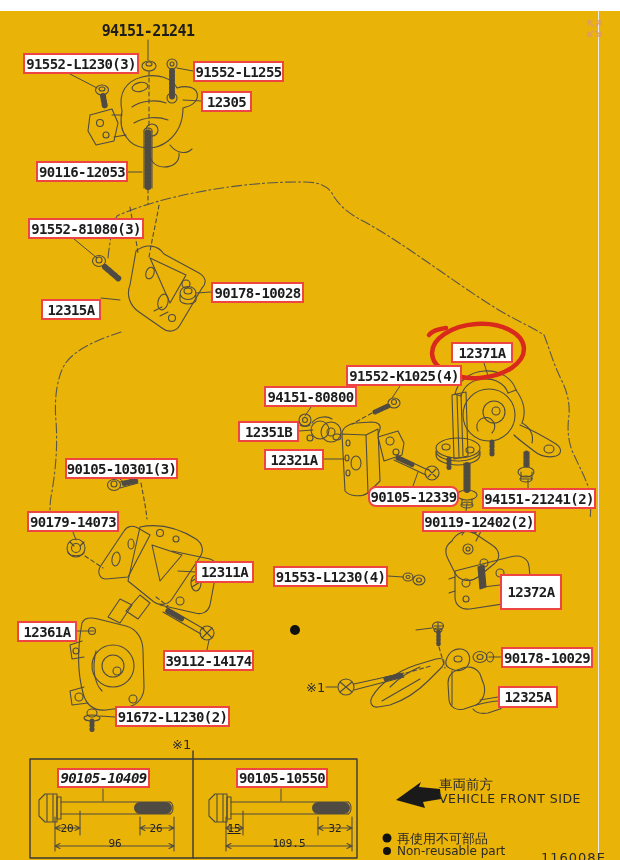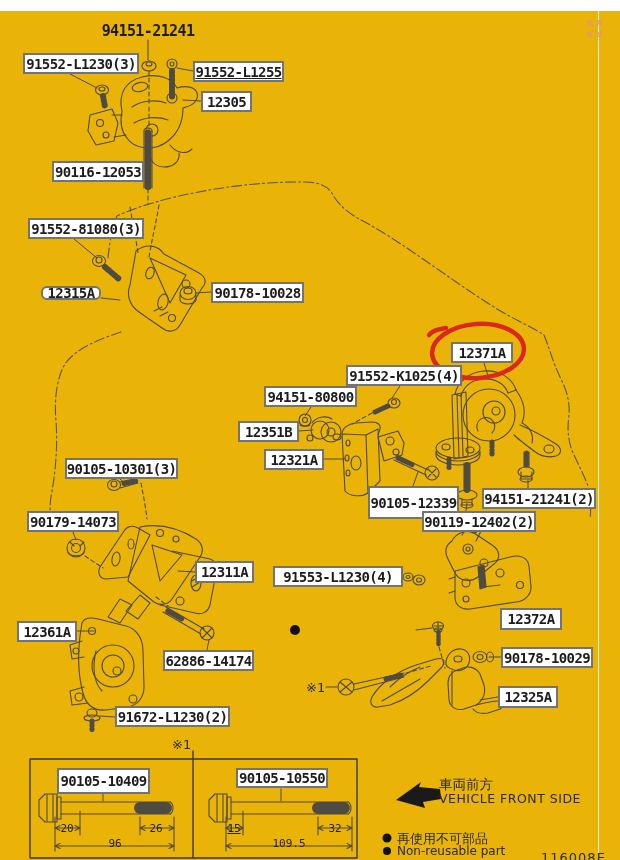--- a/index.html
+++ b/index.html
@@ -2,21 +2,21 @@
 <html><head>
 <meta charset="utf-8">
 <style>
   html,body{margin:0;padding:0;background:#fff;}
   .stage{
     position:relative;width:620px;height:860px;background:#eab308;
     overflow:hidden;font-family:"DejaVu Sans Mono",monospace;margin-top:11px;
   }
   .plabel{
     position:absolute;display:flex;align-items:center;justify-content:center;
-    background:#ffffff;border:2px solid #737373;color:#1c1c1c;
+    background:#ffffff;border:2px solid #ef4444;color:#1c1c1c;
     font-weight:bold;font-size:14px;letter-spacing:-0.6px;white-space:nowrap;
     box-sizing:border-box;z-index:3;font-family:"DejaVu Sans Mono",monospace;
   }
   .plabel.noborder{border:none;background:transparent;font-size:15px;z-index:2;}
   .txt{
     position:absolute;color:#2a2a2a;white-space:nowrap;z-index:2;
     font-family:"DejaVu Sans","Liberation Sans",sans-serif;
   }
   .dim{
     font-family:"DejaVu Sans Mono",monospace;font-size:11px;color:#222;
@@ -344,45 +344,45 @@
         <path d="M588,14 L588,10 L592,10 M588,10 L593,15"></path>
         <path d="M597,10 L601,10 L601,14 M601,10 L596,15"></path>
         <path d="M588,21 L588,25 L592,25 M588,25 L593,20"></path>
         <path d="M601,21 L601,25 L597,25 M601,25 L596,20"></path>
       </g>
     </g>
   </svg>
 
   <div class="plabel noborder" style="left:102px;top:11px;width:92px;height:18px;">94151-21241</div>
   <div class="plabel" style="left:23px;top:42px;width:116px;height:21px;">91552-L1230(3)</div>
-  <div class="plabel" style="left:193px;top:50px;width:91px;height:21px;text-decoration:underline;">91552-L1255</div>
+  <div class="plabel" style="left:193px;top:50px;width:91px;height:21px;">91552-L1255</div>
   <div class="plabel" style="left:201px;top:80px;width:51px;height:21px;">12305</div>
-  <div class="plabel" style="left:52px;top:150px;width:92px;height:21px;">90116-12053</div>
+  <div class="plabel" style="left:36px;top:150px;width:92px;height:21px;">90116-12053</div>
   <div class="plabel" style="left:28px;top:207px;width:116px;height:21px;">91552-81080(3)</div>
-  <div class="plabel" style="left:41px;top:275px;width:60px;height:14px;border-radius:6px;">12315A</div>
+  <div class="plabel" style="left:41px;top:288px;width:60px;height:21px;">12315A</div>
   <div class="plabel" style="left:211px;top:271px;width:93px;height:21px;">90178-10028</div>
   <div class="plabel" style="left:451px;top:331px;width:62px;height:21px;">12371A</div>
   <div class="plabel" style="left:346px;top:354px;width:116px;height:21px;">91552-K1025(4)</div>
   <div class="plabel" style="left:264px;top:375px;width:93px;height:21px;">94151-80800</div>
   <div class="plabel" style="left:238px;top:410px;width:61px;height:21px;">12351B</div>
   <div class="plabel" style="left:264px;top:438px;width:60px;height:21px;text-align:center;">12321A</div>
-  <div class="plabel" style="left:368px;top:475px;width:91px;height:33px;">90105-12339</div>
+  <div class="plabel" style="left:368px;top:475px;width:91px;height:21px;border-radius:8px;">90105-12339</div>
   <div class="plabel" style="left:482px;top:477px;width:114px;height:21px;">94151-21241(2)</div>
   <div class="plabel" style="left:422px;top:500px;width:114px;height:21px;">90119-12402(2)</div>
   <div class="plabel" style="left:65px;top:447px;width:113px;height:21px;">90105-10301(3)</div>
   <div class="plabel" style="left:27px;top:500px;width:92px;height:21px;">90179-14073</div>
   <div class="plabel" style="left:195px;top:550px;width:59px;height:22px;">12311A</div>
   <div class="plabel" style="left:17px;top:610px;width:60px;height:21px;">12361A</div>
-  <div class="plabel" style="left:163px;top:639px;width:91px;height:21px;">62886-14174</div>
+  <div class="plabel" style="left:163px;top:639px;width:91px;height:21px;">39112-14174</div>
   <div class="plabel" style="left:115px;top:695px;width:115px;height:21px;">91672-L1230(2)</div>
-  <div class="plabel" style="left:273px;top:555px;width:130px;height:21px;">91553-L1230(4)</div>
-  <div class="plabel" style="left:500px;top:597px;width:62px;height:22px;">12372A</div>
+  <div class="plabel" style="left:273px;top:555px;width:115px;height:21px;">91553-L1230(4)</div>
+  <div class="plabel" style="left:500px;top:563px;width:62px;height:36px;">12372A</div>
   <div class="plabel" style="left:501px;top:636px;width:92px;height:21px;">90178-10029</div>
   <div class="plabel" style="left:498px;top:675px;width:60px;height:22px;">12325A</div>
-  <div class="plabel" style="left:57px;top:757px;width:93px;height:26px;">90105-10409</div>
+  <div class="plabel" style="left:57px;top:757px;width:93px;height:20px;font-style:italic;">90105-10409</div>
   <div class="plabel" style="left:236px;top:757px;width:92px;height:20px;">90105-10550</div>
 
   <span class="txt" style="left:306px;top:669px;font-size:13px;">※1</span>
   <span class="txt" style="left:172px;top:726px;font-size:13px;">※1</span>
 
   <span class="txt dim" style="left:59px;top:811px;width:16px;">20</span>
   <span class="txt dim" style="left:148px;top:811px;width:16px;">26</span>
   <span class="txt dim" style="left:107px;top:826px;width:16px;">96</span>
   <span class="txt dim" style="left:226px;top:811px;width:16px;text-decoration:underline;">15</span>
   <span class="txt dim" style="left:327px;top:811px;width:16px;">32</span>

